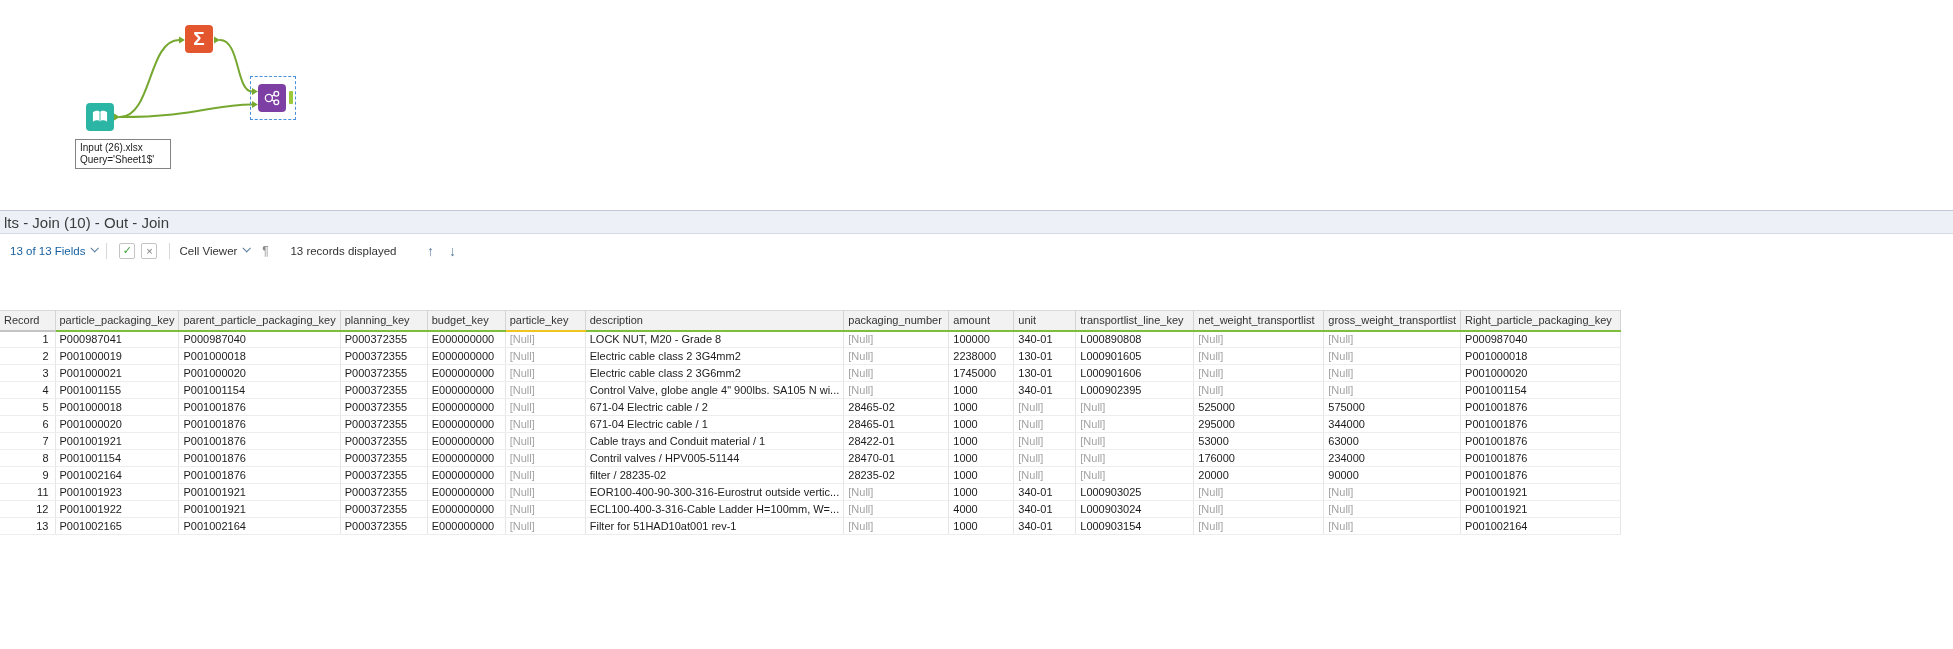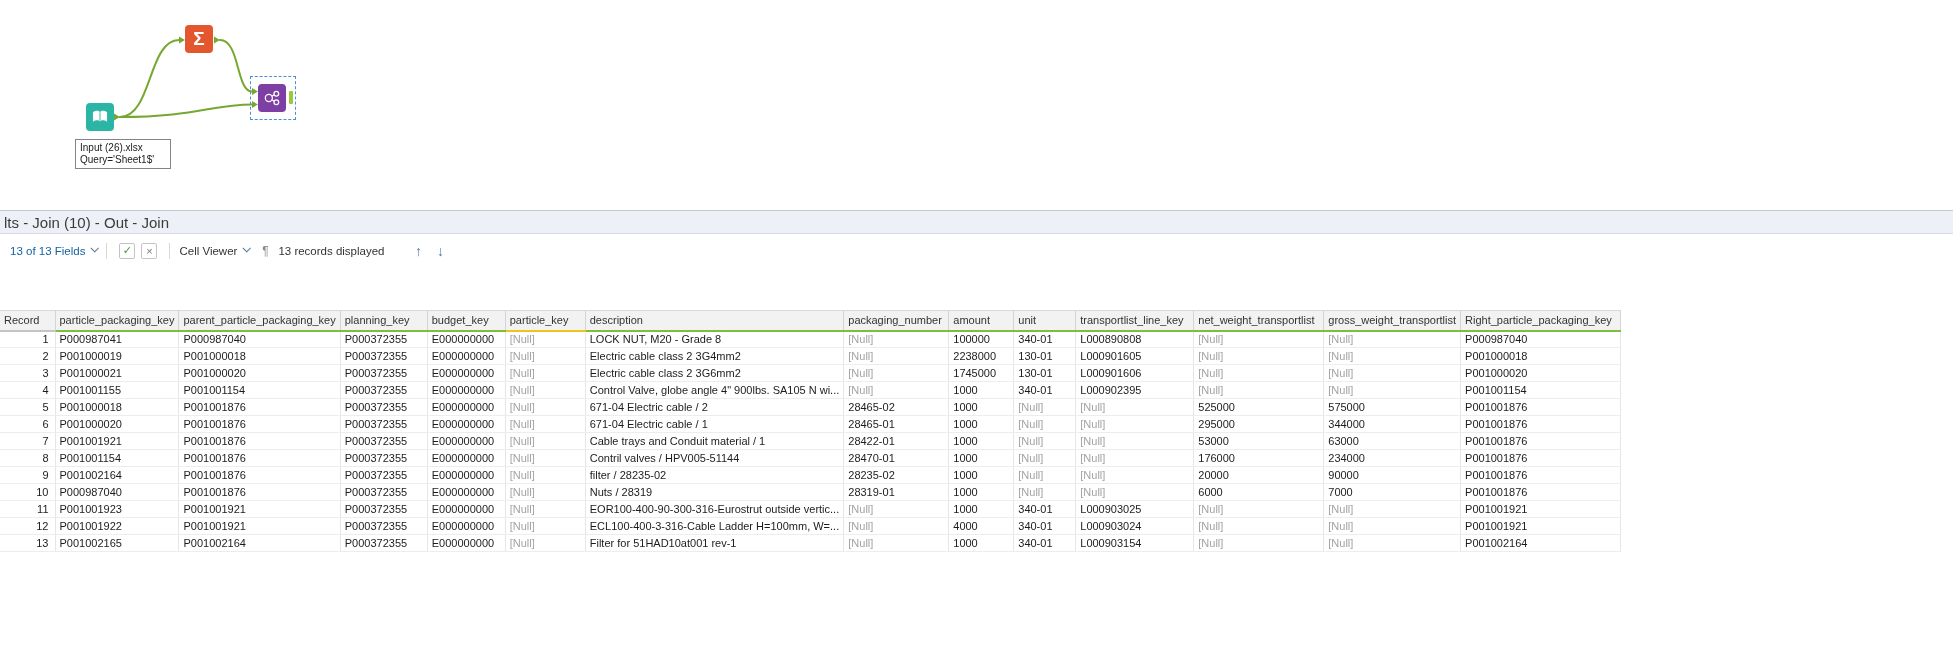--- a/index.html
+++ b/index.html
@@ -23,21 +23,21 @@
   .tb-item { display:flex; align-items:center; cursor:default; }
   .fields-dd { margin-left:10px; color:#155f9e; }
   .cellviewer-dd { color:#333; }
   .chev { width:6px; height:6px; border-right:1.5px solid #5a7a9a; border-bottom:1.5px solid #5a7a9a; transform:rotate(45deg) translateY(-1px); margin-left:6px; margin-bottom:3px; }
   .tb-sep { width:1px; height:16px; background:#d8d8d8; margin:0 9px; }
   .tb-icon { width:16px; height:16px; display:flex; align-items:center; justify-content:center; font-size:12px; margin:0 3px; }
   .icon-box { border:1px solid #c4c4c4; border-radius:2px; background:#fff; font-size:11px; }
   .check { color:#3f9c35; }
   .xicon { color:#777; }
   .pilcrow { color:#8a8a8a; margin-left:8px; }
-  .records-text { margin-left:2px; color:#333; }
+  .records-text { margin-left:14px; color:#333; }
   .arrow { color:#5b7d9e; font-size:14px; }
   .arrow-up { margin-left:26px; }
 
   
   .grid-wrap { position:absolute; top:266px; left:0; right:0;margin-top:44px; }
   table#results-table { border-collapse:collapse; table-layout:fixed; font-size:11px; }
   #results-table th { height:20px; background:#f2f2f2; border-top:1px solid #d9d9d9; border-right:1px solid #d4d4d4; border-bottom:2px solid #7dbf3c; font-weight:normal; text-align:left; padding:0 4px; white-space:nowrap; overflow:hidden; color:#333; }
   #results-table td { height:17px; padding:0 4px; border-right:1px solid #e6e6e6; border-bottom:1px solid #ededed; white-space:nowrap; overflow:hidden; color:#1c1c1c; background:#fff; }
   #results-table td.rec { text-align:right; padding-right:6px; }
   #results-table td.null-cell { color:#a3a3a3; }
@@ -295,36 +295,20 @@
             <td>filter / 28235-02</td>
             <td>28235-02</td>
             <td>1000</td>
             <td class="null-cell">[Null]</td>
             <td class="null-cell">[Null]</td>
             <td>20000</td>
             <td>90000</td>
             <td>P001001876</td>
           </tr>
           <tr>
-            <td class="rec">10</td>
-            <td>P000987040</td>
-            <td>P001001876</td>
-            <td>P000372355</td>
-            <td>E000000000</td>
-            <td class="null-cell">[Null]</td>
-            <td>Nuts / 28319</td>
-            <td>28319-01</td>
-            <td>1000</td>
-            <td class="null-cell">[Null]</td>
-            <td class="null-cell">[Null]</td>
-            <td>6000</td>
-            <td>7000</td>
-            <td>P001001876</td>
-          </tr>
-          <tr>
             <td class="rec">11</td>
             <td>P001001923</td>
             <td>P001001921</td>
             <td>P000372355</td>
             <td>E000000000</td>
             <td class="null-cell">[Null]</td>
             <td>EOR100-400-90-300-316-Eurostrut outside vertic...</td>
             <td class="null-cell">[Null]</td>
             <td>1000</td>
             <td>340-01</td>

